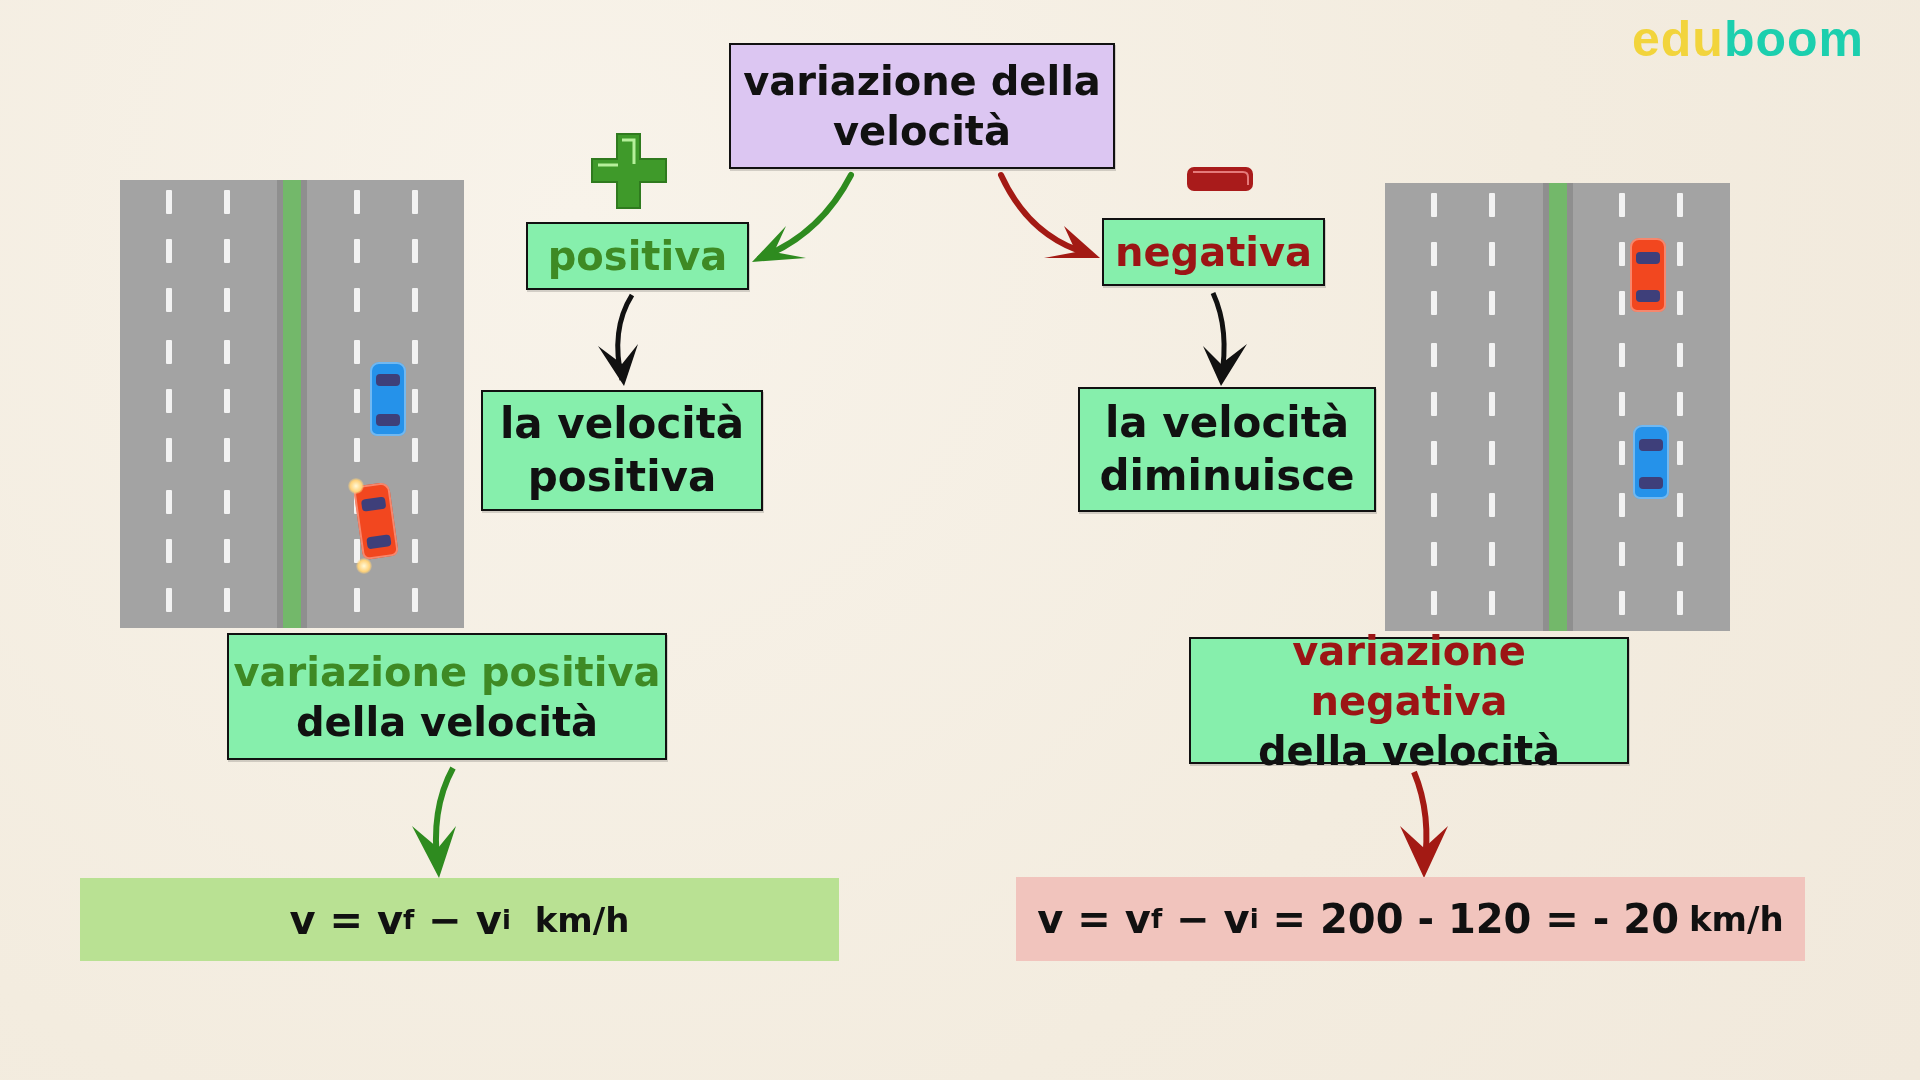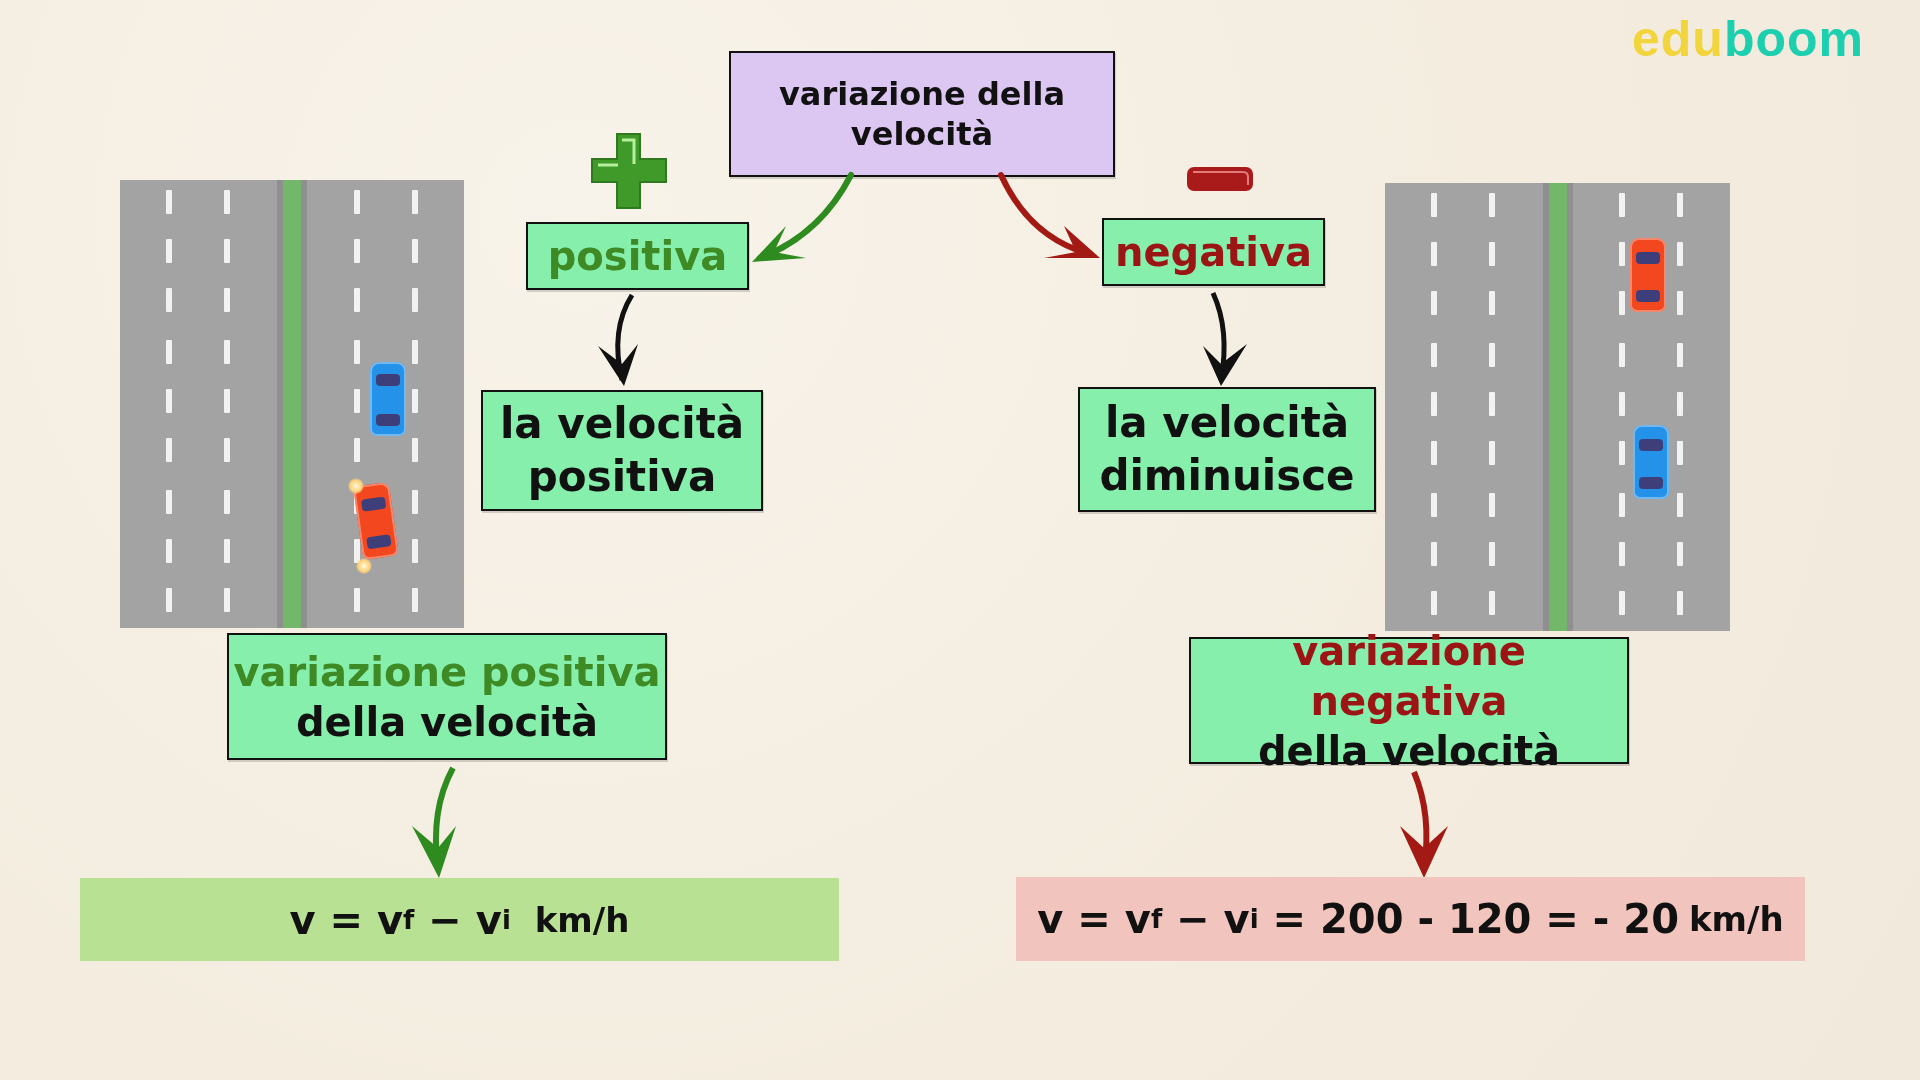--- a/index.html
+++ b/index.html
@@ -40,21 +40,21 @@
   .logo { position:absolute; font-family:"Liberation Sans", sans-serif; font-weight:bold; font-size:50px; letter-spacing:1px; }
   svg { position:absolute; overflow:visible; }
 </style>
 </head>
 <body>
 
 <div class="logo" style="left:1632px; top:10px;">
   <span style="color:#f2d43c;">edu</span><span style="color:#1ccfae;">boom</span>
 </div>
 
-<div class="box purple" style="left:729px; top:43px; width:386px; height:126px; font-size:32px;margin-top:8px;">
+<div class="box purple" style="left:729px; top:43px; width:386px; height:126px; font-size:40px;">
   <div>variazione della</div>
   <div>velocità</div>
 </div>
 
 <svg style="left:588px; top:130px;" width="82" height="82" viewBox="0 0 82 82">
   <path d="M29 4 H52 V29 H78 V52 H52 V78 H29 V52 H4 V29 H29 Z" fill="#3f9a2a" stroke="#2f7a1e" stroke-width="2"></path>
   <path d="M34 10 H46 V34" fill="none" stroke="#b6f09b" stroke-width="3"></path>
   <path d="M10 35 H30" fill="none" stroke="#b6f09b" stroke-width="3"></path>
 </svg>
 

